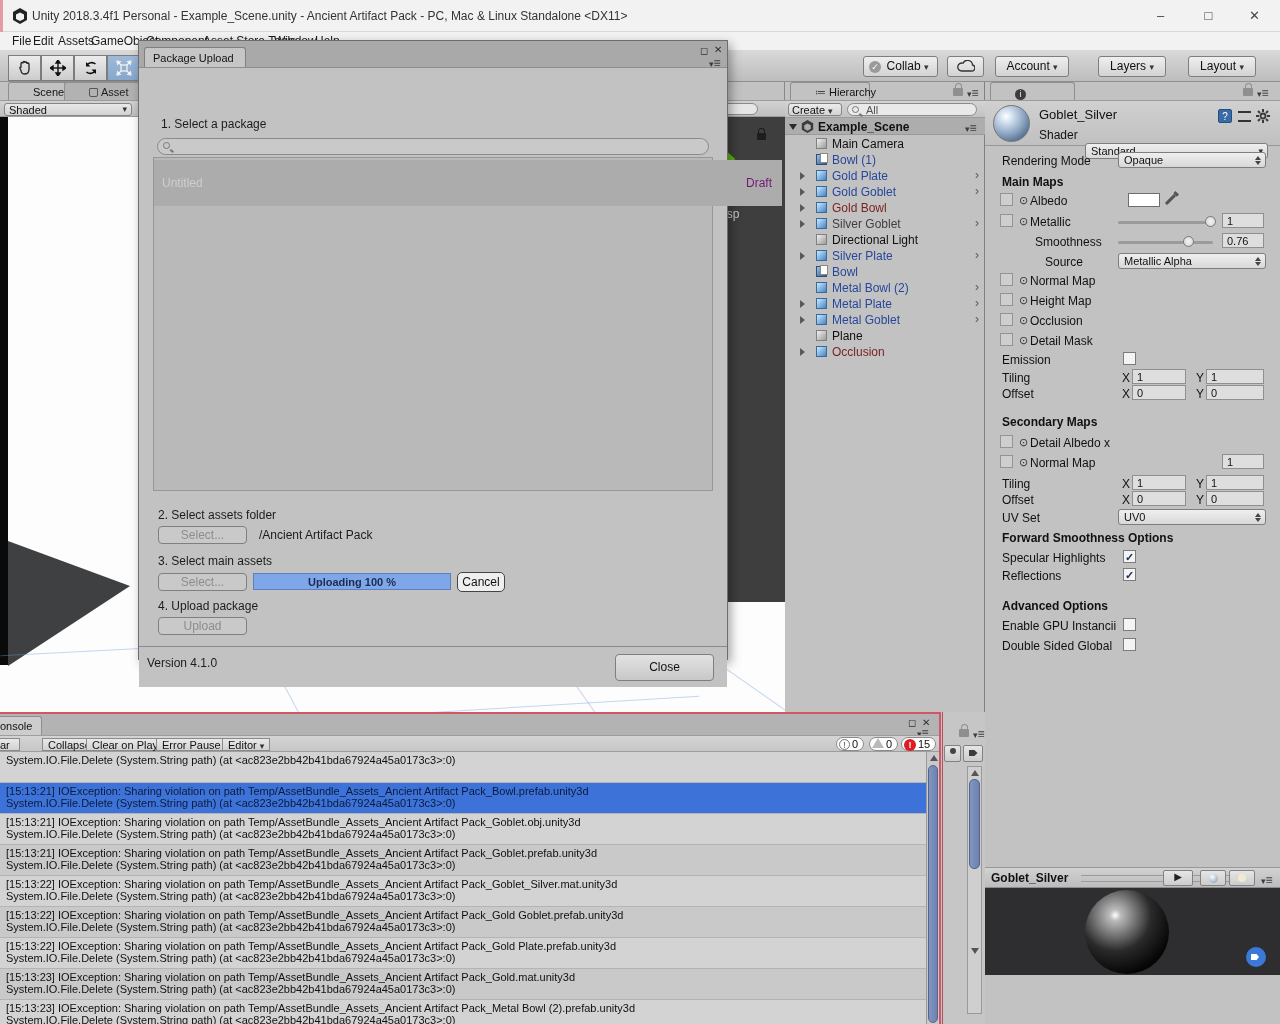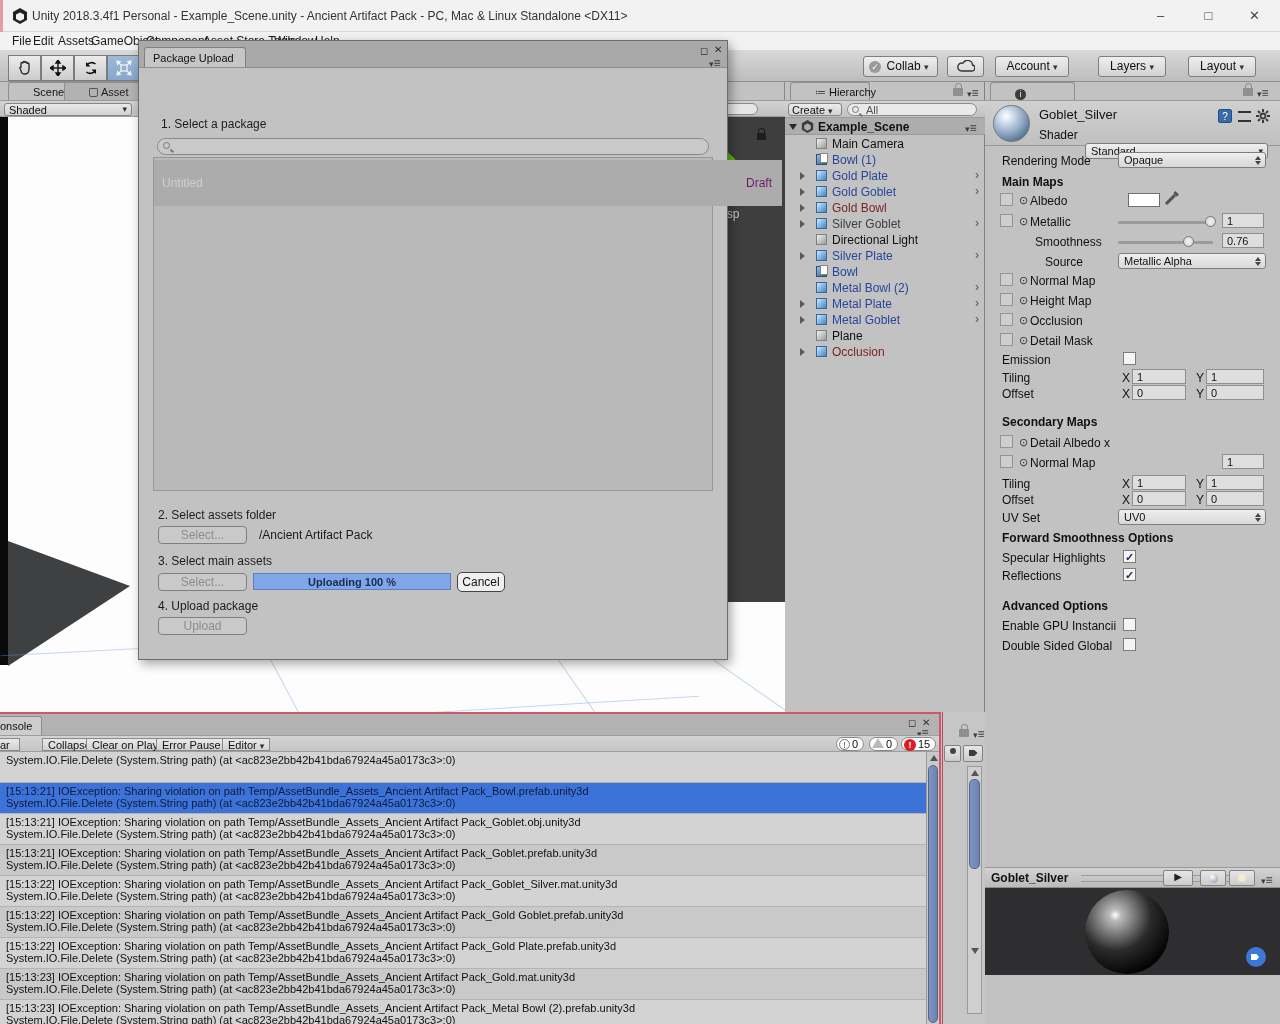--- a/index.html
+++ b/index.html
@@ -586,16 +586,20 @@
       </div>
       <span class="dlg-label" style="left:19px;top:440px">2. Select assets folder</span>
       <div class="btn disabled" style="left:19px;top:458px;width:89px;height:18px;line-height:17px">Select...</div>
       <span class="dlg-label" style="left:120px;top:460px">/Ancient Artifact Pack</span>
       <span class="dlg-label" style="left:19px;top:486px">3. Select main assets</span>
       <div class="btn disabled" style="left:19px;top:505px;width:89px;height:18px;line-height:17px">Select...</div>
       <div id="progress">Uploading 100 %</div>
       <div class="btn" style="left:318px;top:504px;width:48px;height:20px;line-height:18px;background:#efefef;border:1.5px solid #444;border-radius:5px">Cancel</div>
       <span class="dlg-label" style="left:19px;top:531px">4. Upload package</span>
       <div class="btn disabled" style="left:19px;top:549px;width:89px;height:18px;line-height:17px">Upload</div>
+      <div id="dlg-footer">
+        <span class="dlg-label" style="left:8px;top:9px">Version 4.1.0</span>
+        <div class="btn" style="left:476px;top:7px;width:99px;height:27px;line-height:25px">Close</div>
+      </div>
     </div>
   </div>
 
 </div>
 
 </body></html>

